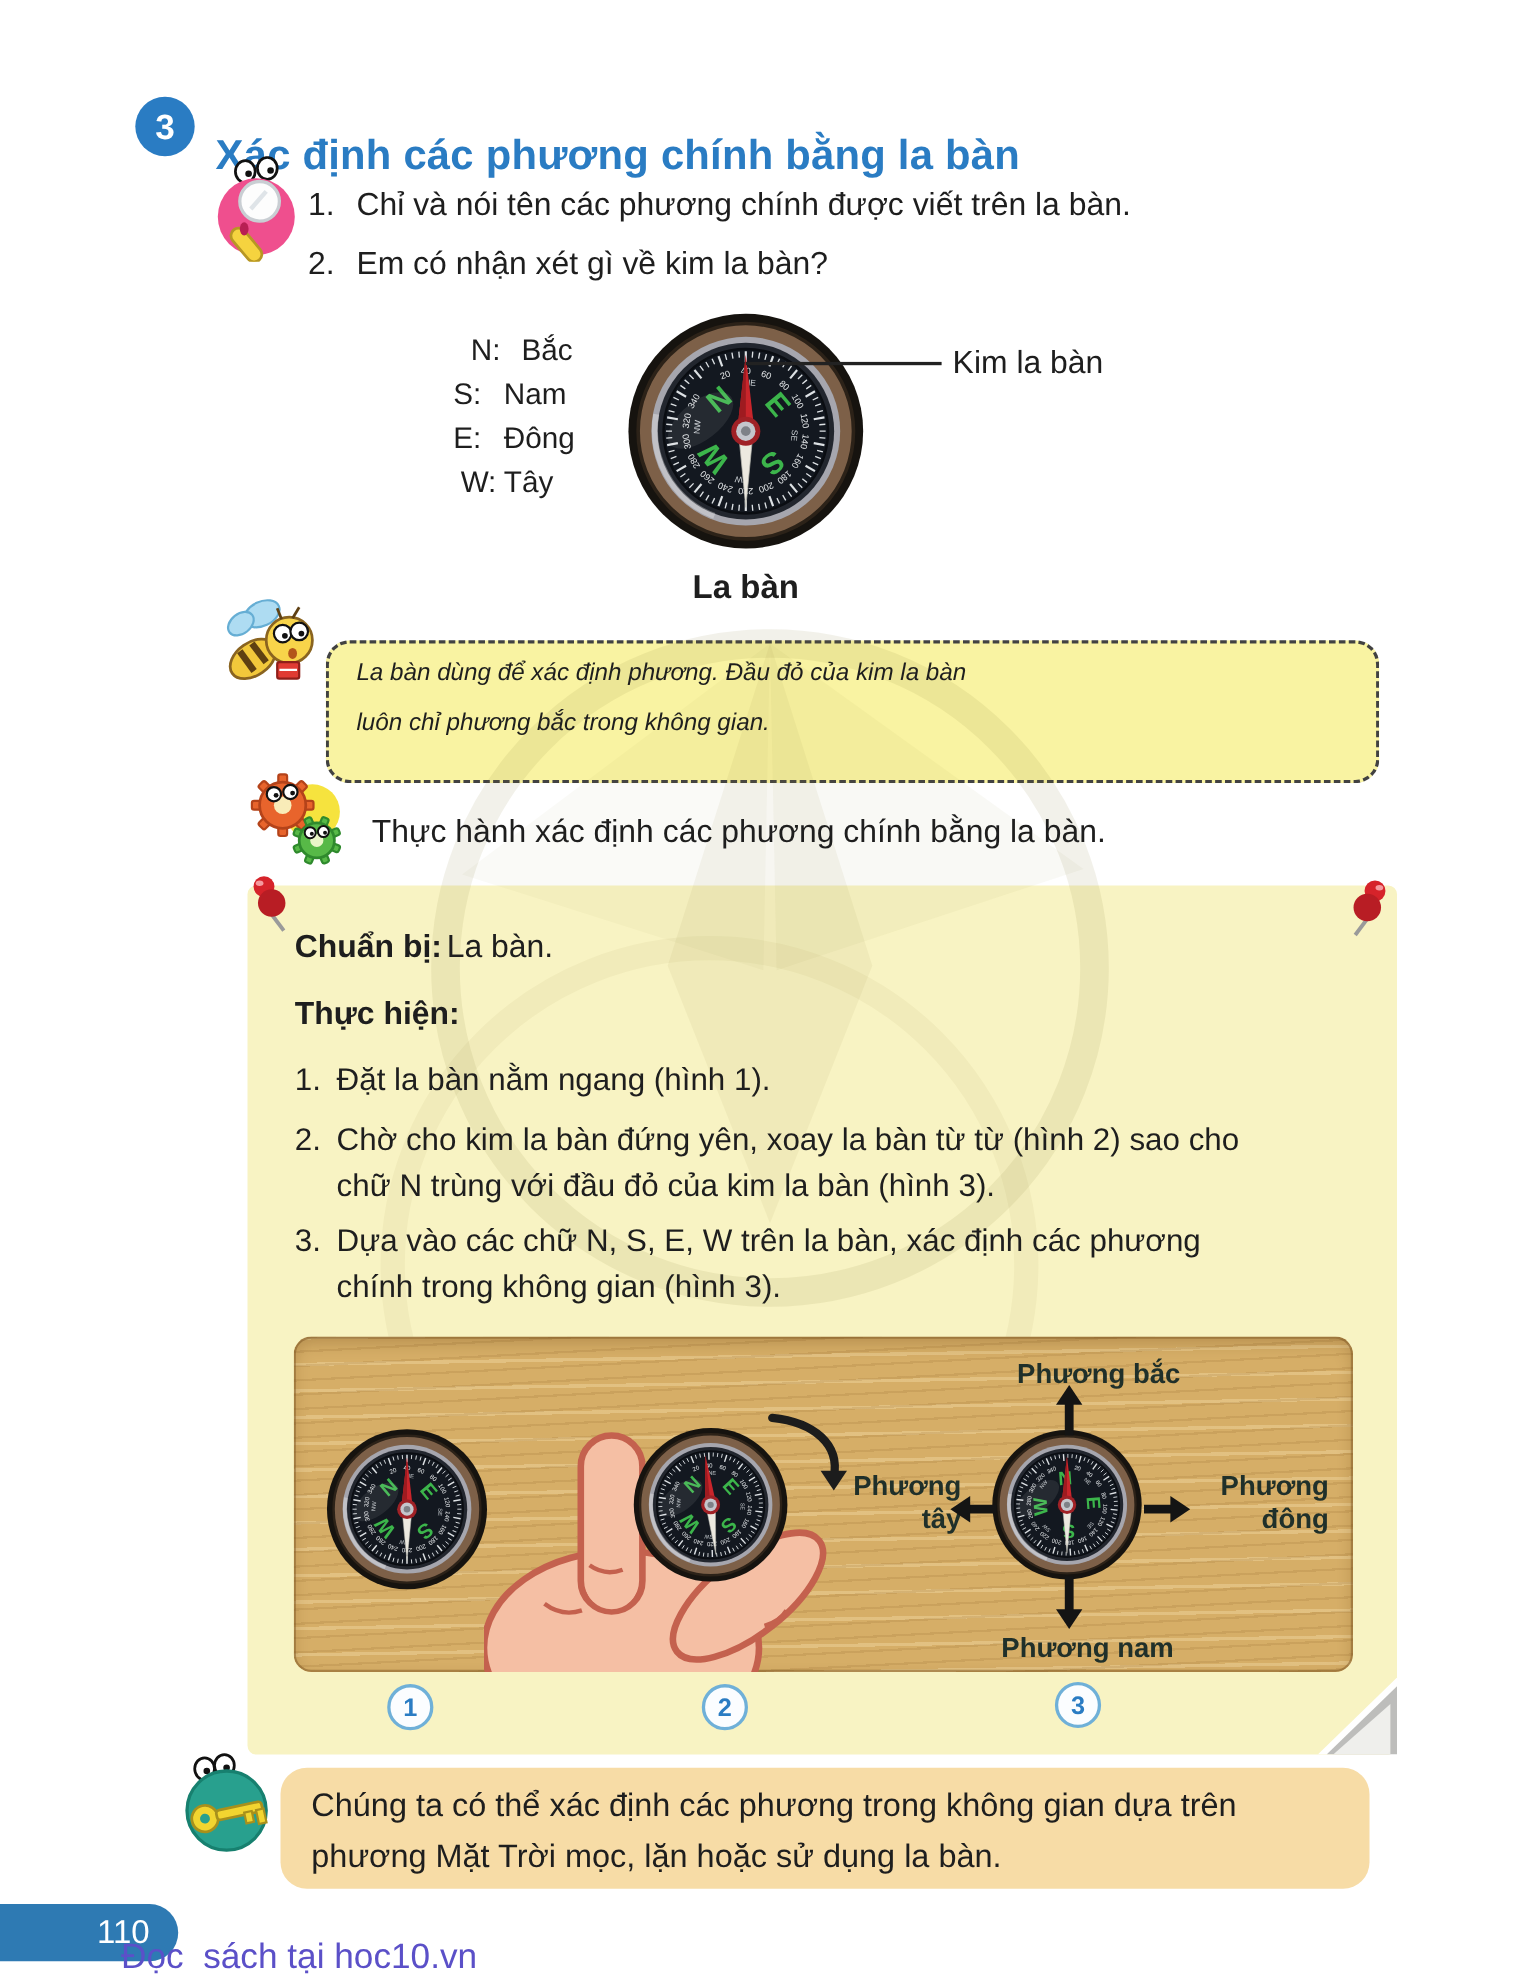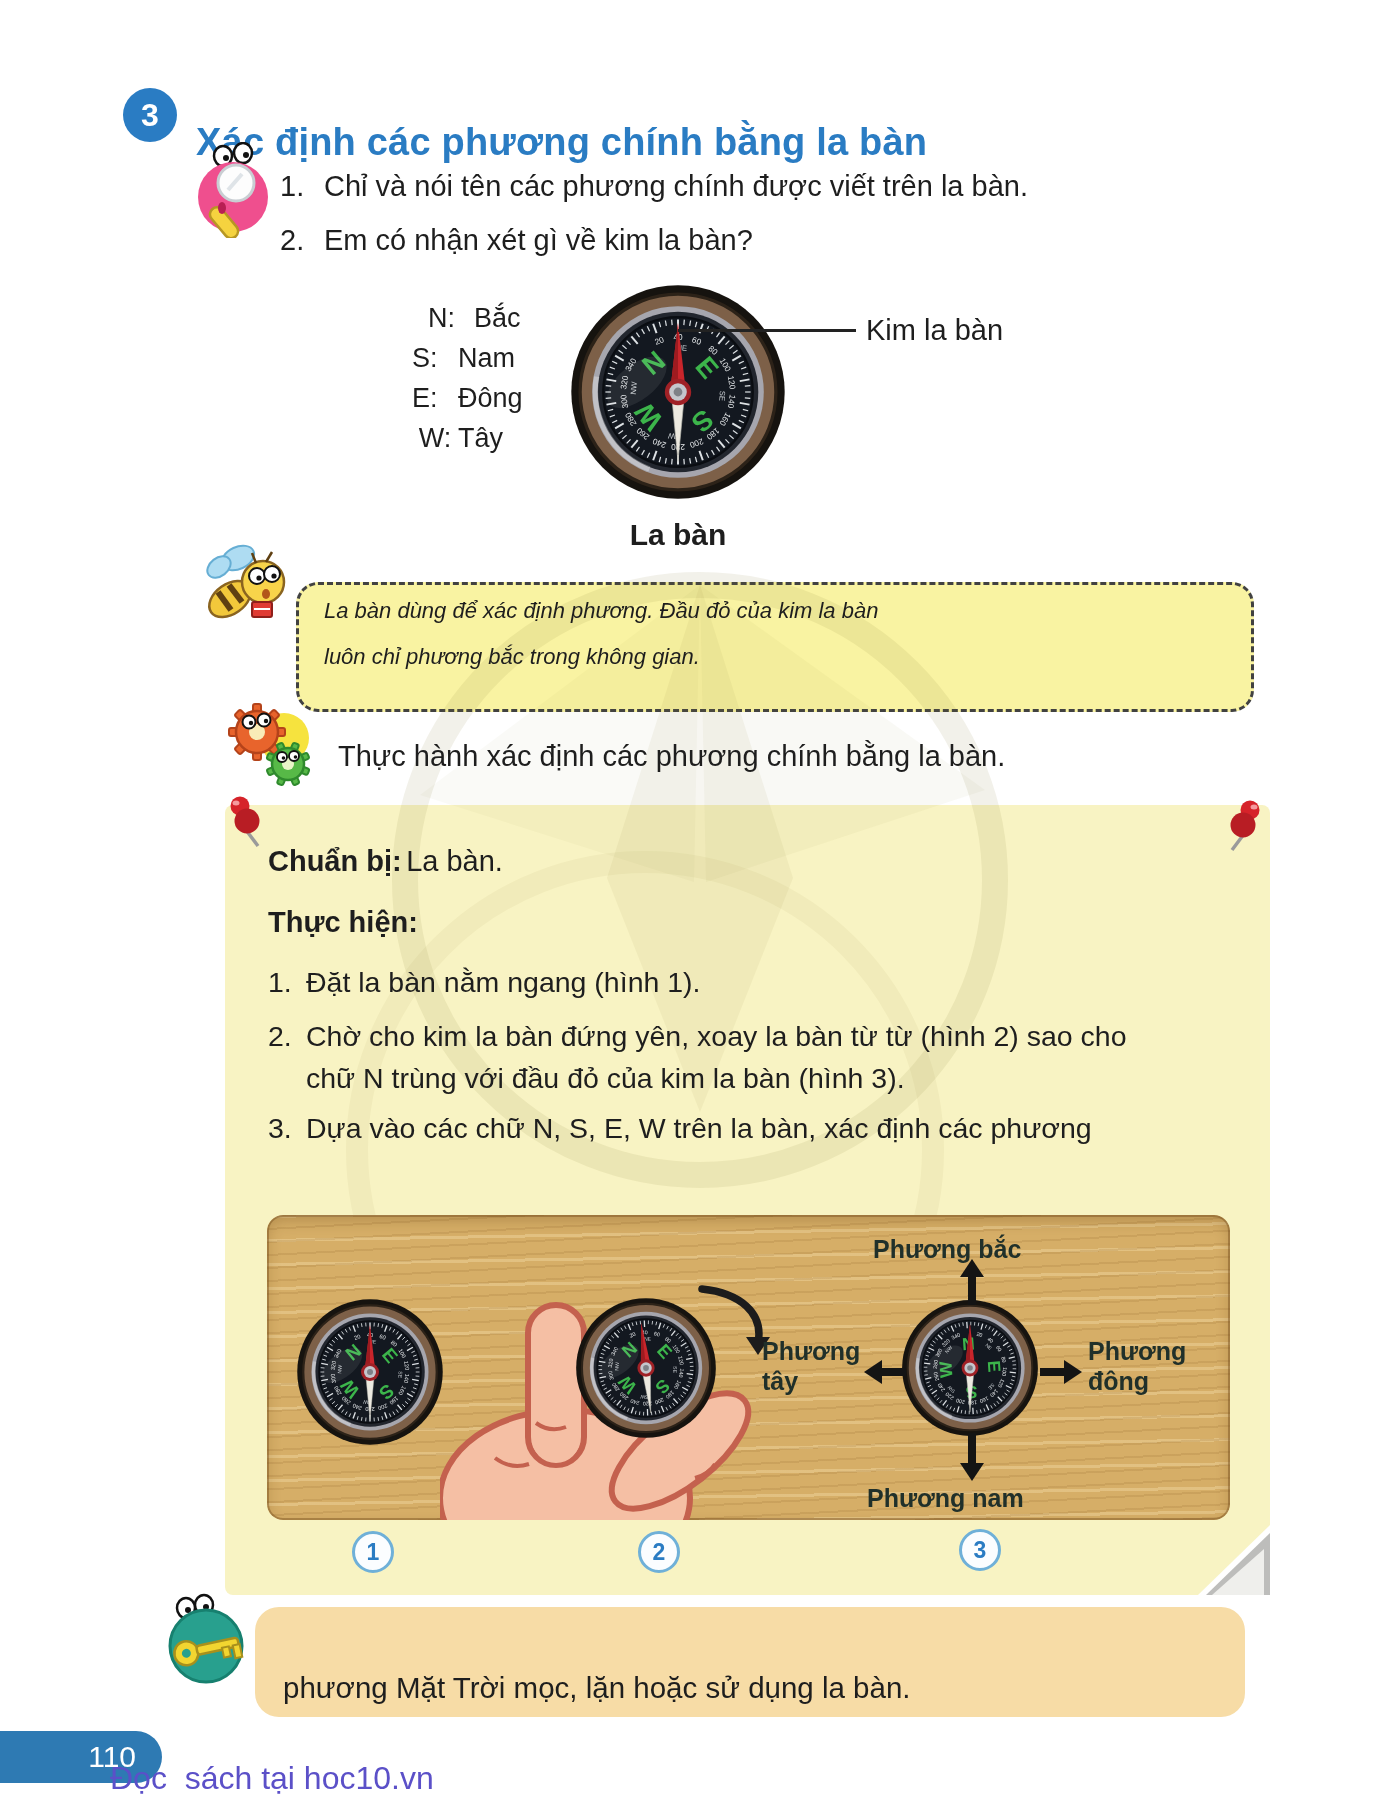--- a/index.html
+++ b/index.html
@@ -37,21 +37,21 @@
   .step-line{font-size:28.5px;white-space:nowrap;}
   .step-num{display:inline-block;width:38px;}
 
   
   .wood{border-radius:16px;overflow:hidden;
         background:
           repeating-linear-gradient(177deg, rgba(122,78,22,0.13) 0px, rgba(122,78,22,0.13) 2px, rgba(0,0,0,0) 2px, rgba(0,0,0,0) 13px),
           repeating-linear-gradient(179deg, rgba(255,236,190,0.30) 0px, rgba(255,236,190,0.30) 3px, rgba(0,0,0,0) 3px, rgba(0,0,0,0) 24px),
           #d6ae67;
         box-shadow: inset 0 0 0 2px rgba(120,80,30,0.45), inset 0 6px 14px rgba(90,55,10,0.25);}
-  .dir-label{font-size:25px;font-weight:bold;color:#20302a;text-align:left;line-height:30px;}
+  .dir-label{font-size:25px;font-weight:bold;color:#20302a;text-align:right;line-height:30px;}
   .fig-circle{width:36px;height:36px;border-radius:50%;background:#fbfdff;border:3px solid #6fb0d8;
               color:#2a7cc3;font-size:23px;font-weight:bold;display:flex;align-items:center;justify-content:center;}
 
   
   .conclusion-box{border-radius:24px;}
   .conclusion-line{font-size:29.5px;white-space:nowrap;}
 
   
   .page-badge{border-radius:0 26px 26px 0;color:#fff;font-size:30px;display:flex;
               align-items:center;justify-content:flex-end;padding-right:26px;box-sizing:border-box;}
@@ -319,20 +319,21 @@
   <div class="abs z2 step-line" style="left:268px;top:966px;">
     <span class="step-num">1.</span><span>Đặt la bàn nằm ngang (hình 1).</span>
   </div>
   <div class="abs z2 step-line" style="left:268px;top:1020px;">
     <span class="step-num">2.</span><span>Chờ cho kim la bàn đứng yên, xoay la bàn từ từ (hình 2) sao cho</span>
   </div>
   <div class="abs z2 step-line" style="left:306px;top:1062px;">chữ N trùng với đầu đỏ của kim la bàn (hình 3).</div>
   <div class="abs z2 step-line" style="left:268px;top:1112px;">
     <span class="step-num">3.</span><span>Dựa vào các chữ N, S, E, W trên la bàn, xác định các phương</span>
   </div>
+  <div class="abs z2 step-line" style="left:306px;top:1154px;">chính trong không gian (hình 3).</div>
 
   <div class="abs z2 wood" style="left:267px;top:1215px;width:963px;height:305px;">
 
     <svg class="abs" style="left:173px;top:58px;" width="345" height="247" viewBox="0 0 345 247">
       <ellipse cx="125" cy="225" rx="125" ry="88" fill="#f5bfa4" stroke="#c4614e" stroke-width="6"></ellipse>
       <ellipse cx="240" cy="178" rx="82" ry="35" fill="#f5bfa4" stroke="#c4614e" stroke-width="6" transform="rotate(-38 240 178)"></ellipse>
       <rect x="88" y="32" width="56" height="160" rx="28" fill="#f5bfa4" stroke="#c4614e" stroke-width="6"></rect>
       <rect x="92" y="40" width="48" height="150" rx="24" fill="#f5bfa4"></rect>
       <path d="M 96 150 q 14 10 30 4" stroke="#c4614e" stroke-width="4" fill="none"></path>
       <path d="M 55 185 q 16 12 34 6" stroke="#c4614e" stroke-width="4" fill="none"></path>
@@ -742,20 +743,21 @@
     <circle cx="54" cy="54" r="36" fill="#28a08e" stroke="#17806f" stroke-width="3"></circle>
     <g transform="rotate(-12 50 58)">
       <circle cx="34" cy="58" r="12" fill="#f2d530" stroke="#a8901c" stroke-width="2.5"></circle>
       <circle cx="34" cy="58" r="4.5" fill="#28a08e"></circle>
       <rect x="45" y="53" width="42" height="9" rx="3" fill="#f2d530" stroke="#a8901c" stroke-width="2.5"></rect>
       <rect x="70" y="60" width="7" height="10" fill="#f2d530" stroke="#a8901c" stroke-width="2"></rect>
       <rect x="81" y="60" width="7" height="13" fill="#f2d530" stroke="#a8901c" stroke-width="2"></rect>
     </g>
   </svg>
 
+  <div class="abs z2 conclusion-line" style="left:283px;top:1625px;">Chúng ta có thể xác định các phương trong không gian dựa trên</div>
   <div class="abs z2 conclusion-line" style="left:283px;top:1671px;text-align:center;">phương Mặt Trời mọc, lặn hoặc sử dụng la bàn.</div>
 
   <div class="abs z2 page-badge" style="left:0;top:1731px;width:162px;height:52px;background:#2e7ab3;">
     <span>110</span>
   </div>
   <div class="abs z2 footer-link" style="left:110px;top:1760px;color:#5b50c8;">Đọc  sách tại hoc10.vn</div>
 
 </div>
 
 </body></html>

